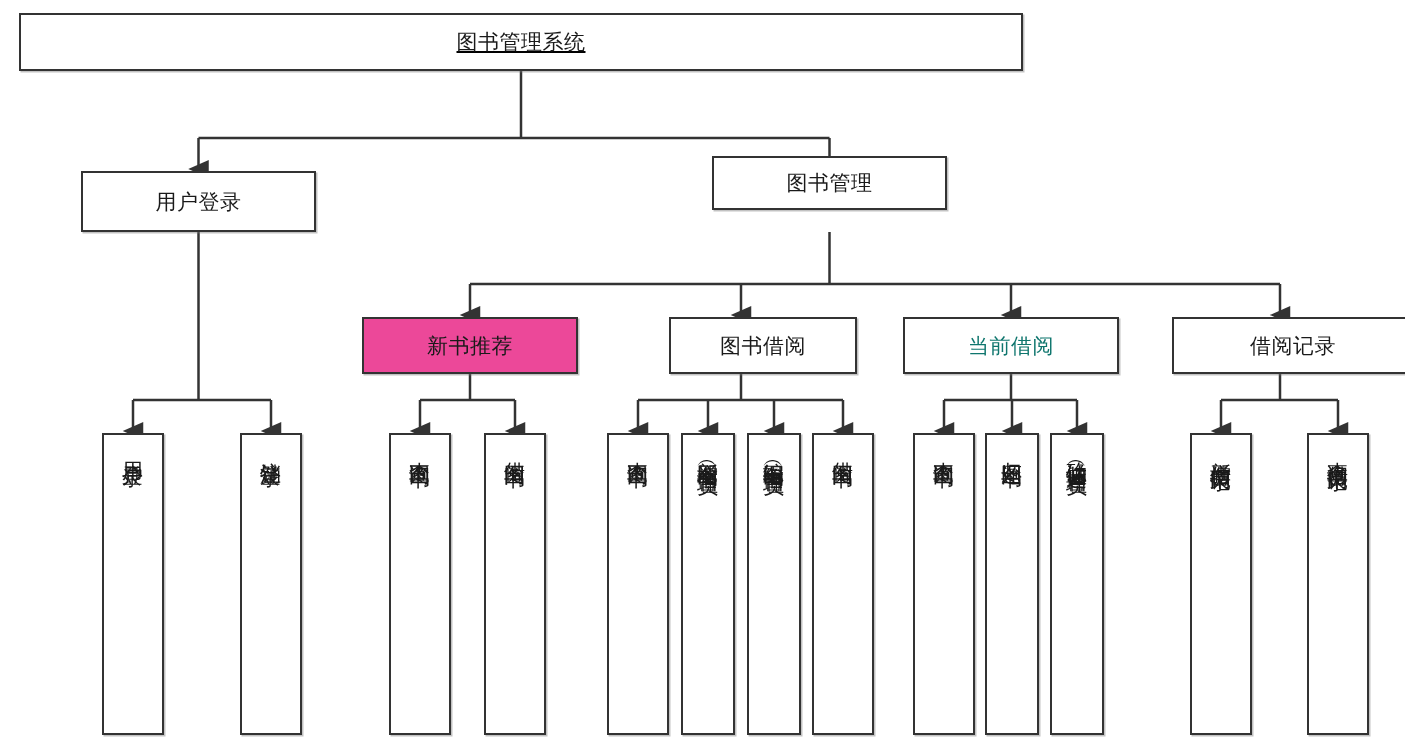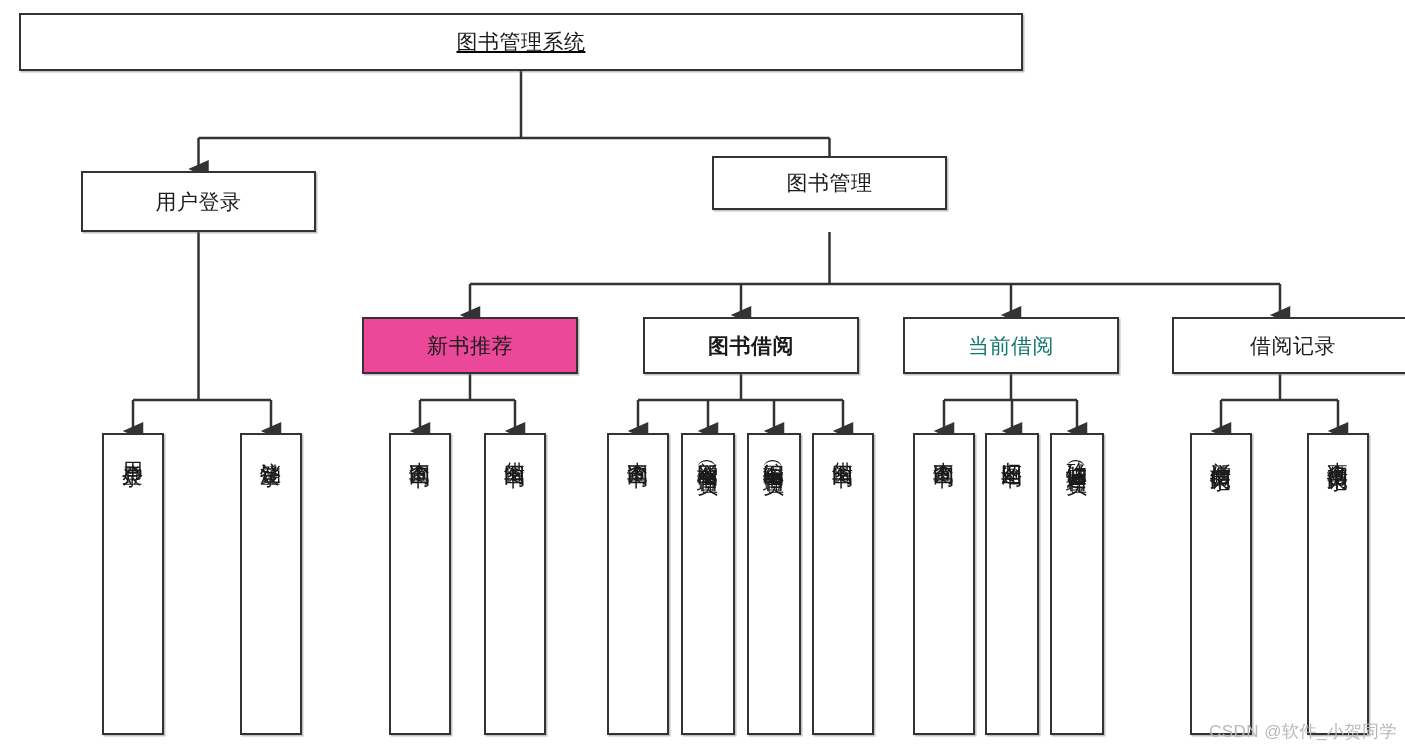--- a/index.html
+++ b/index.html
@@ -124,21 +124,21 @@
       </div>
       <div class="node horizontal" style="left: 81px; top: 171px; width: 235px; height: 61px; border-color: rgb(51, 51, 51); background: rgb(255, 255, 255);">
         <span class="node-label" style="color: rgb(26, 26, 26);">用户登录</span>
       </div>
       <div class="node horizontal" style="left: 712px; top: 156px; width: 235px; height: 54px; border-color: rgb(51, 51, 51); background: rgb(255, 255, 255);">
         <span class="node-label" style="color: rgb(26, 26, 26);">图书管理</span>
       </div>
       <div class="node horizontal" style="left: 362px; top: 317px; width: 216px; height: 57px; border-color: rgb(51, 51, 51); background: #ec4899;">
         <span class="node-label" style="color: rgb(26, 26, 26);">新书推荐</span>
       </div>
-      <div class="node horizontal" style="left: 643px; top: 317px; width: 216px; height: 57px; border-color: rgb(51, 51, 51); background: rgb(255, 255, 255); font-weight: bold;">
+      <div class="node horizontal" style="left: 669px; top: 317px; width: 188px; height: 57px; border-color: rgb(51, 51, 51); background: rgb(255, 255, 255);">
         <span class="node-label" style="color: rgb(26, 26, 26);">图书借阅</span>
       </div>
       <div class="node horizontal" style="left: 903px; top: 317px; width: 216px; height: 57px; border-color: rgb(51, 51, 51); background: rgb(255, 255, 255);">
         <span class="node-label" style="color: #0f766e;">当前借阅</span>
       </div>
       <div class="node horizontal" style="left: 1172px; top: 317px; width: 242px; height: 57px; border-color: rgb(51, 51, 51); background: rgb(255, 255, 255);">
         <span class="node-label" style="color: rgb(26, 26, 26);">借阅记录</span>
       </div>
       <div class="node vertical" style="left: 102px; top: 433px; width: 62px; height: 302px; border-color: rgb(51, 51, 51); background: rgb(255, 255, 255);">
         <span class="node-label" style="color: rgb(26, 26, 26);">用户登录</span>
@@ -174,14 +174,13 @@
         <span class="node-label" style="color: rgb(26, 26, 26);">确认归还（管理员）</span>
       </div>
       <div class="node vertical" style="left: 1190px; top: 433px; width: 62px; height: 302px; border-color: rgb(51, 51, 51); background: rgb(255, 255, 255);">
         <span class="node-label" style="color: rgb(26, 26, 26);">新增借阅记录</span>
       </div>
       <div class="node vertical" style="left: 1307px; top: 433px; width: 62px; height: 302px; border-color: rgb(51, 51, 51); background: rgb(255, 255, 255);">
         <span class="node-label" style="color: rgb(26, 26, 26);">查询借阅记录</span>
       </div>
     </div>
 
-  <div class="watermark">CSDN @软件_小贺同学</div>
 </div>
 
 </body></html>

